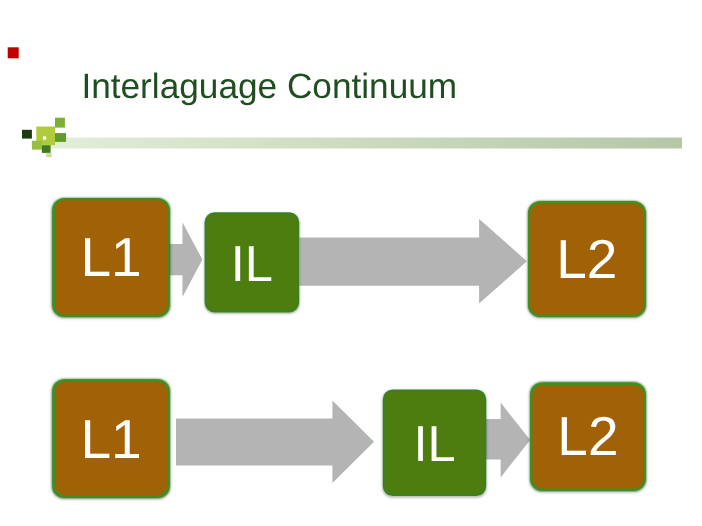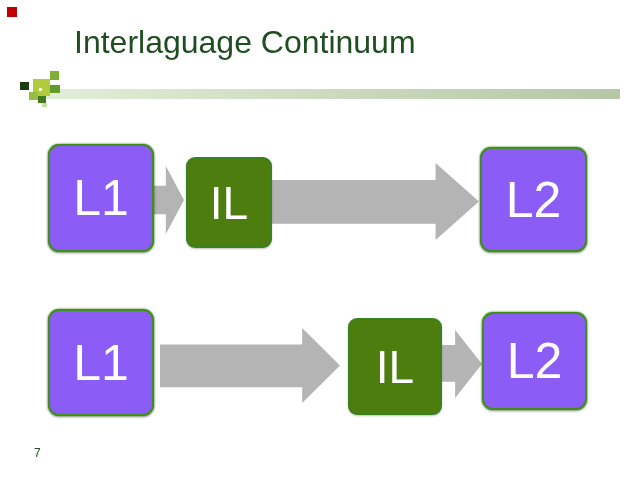--- a/index.html
+++ b/index.html
@@ -1,21 +1,21 @@
 <!DOCTYPE html>
 <html><head>
 <meta charset="utf-8">
 <style>
   html,body{margin:0;padding:0;}
   body{
     width:638px;height:478px;position:relative;overflow:hidden;
     background:#ffffff;
     font-family:"Liberation Sans", sans-serif;
   }
-  .slide{position:absolute;inset:0;}
+  .slide{position:absolute;inset:0;margin-top:36px;}
 
   
   .corner-red{position:absolute;left:7px;top:7px;width:10px;height:10px;background:#c00000;}
   .title{
     position:absolute;left:74px;top:24px;width:520px;
     font-size:32px;line-height:36px;color:#1f4e20;letter-spacing:0px;
     white-space:nowrap;
   }
   .rule{
     position:absolute;left:46px;top:89px;width:574px;height:10px;
@@ -30,21 +30,21 @@
   .pix-bottom-mid  {left:38px;top:96px;width:8px;height:7px;background:#3f7a1e;}
   .pix-tiny        {left:42px;top:103px;width:5px;height:4px;background:#cade9e;}
   .pix-dot         {left:39px;top:88px;width:3px;height:3px;background:#ffffff;}
 
   
   .box{
     position:absolute;display:flex;align-items:center;justify-content:center;
     color:#ffffff;z-index:2;
   }
   .box-dark{
-    background:#8b5cf6;border:2px solid #3f8f1f;border-radius:11px;
+    background:#a16207;border:2px solid #3f8f1f;border-radius:11px;
     box-shadow:0 1px 3px rgba(0,0,0,.35), 0 0 2px #3f8f1f;
     font-size:50px;
   }
   .box-light{
     background:#4d7c0f;border:2px solid #39821f;border-radius:9px;
     box-shadow:0 1px 2px rgba(0,0,0,.25);
     font-size:46px;
   }
   .r1-l1{left:48px;top:144px;width:102px;height:104px;}
   .r1-il{left:186px;top:157px;width:82px;height:87px;}

